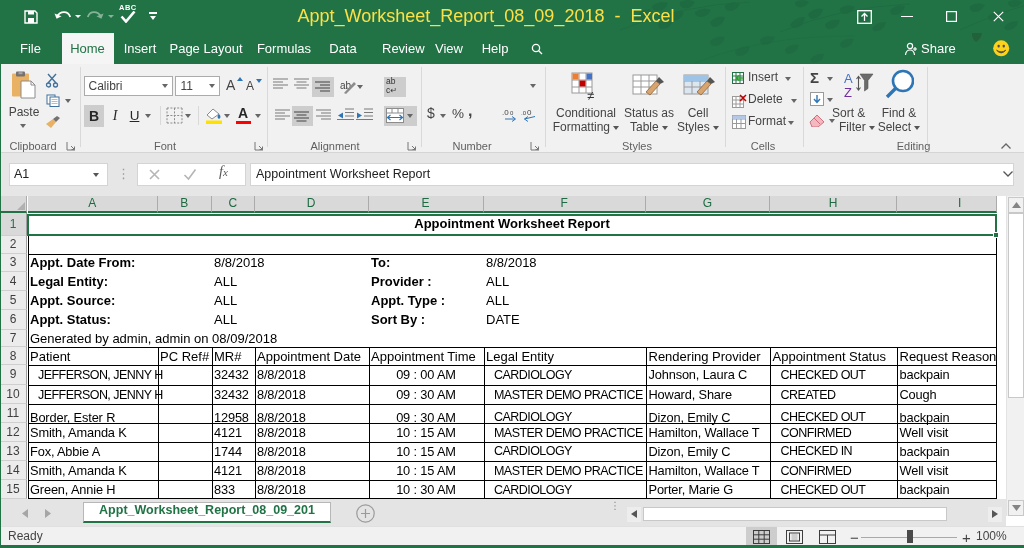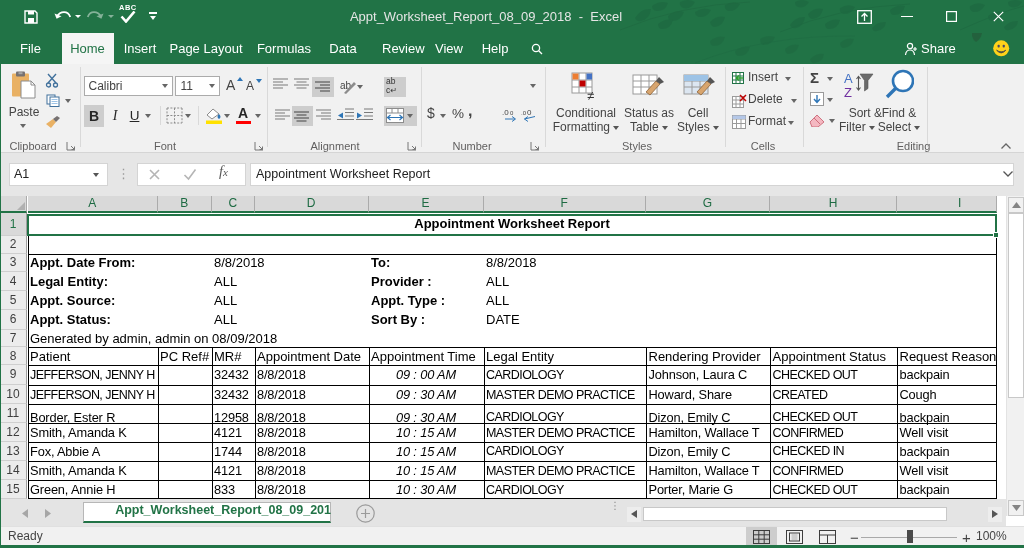--- a/index.html
+++ b/index.html
@@ -24,22 +24,22 @@
   #fbar { left:0; top:153px; width:1024px; height:43px; background:#e6e6e6; }
   .fbox { position:absolute; background:#fff; border:1px solid #d4d4d4; }
   
   #sheet { left:0; top:196px; width:1024px; height:303.2px; background:#fff; }
   .colhdr { position:absolute; top:0; height:16.5px; color:#1e6b43; font-size:12px; text-align:center; line-height:15px; background:#d9d9d9; border-right:1px solid #ababab; border-bottom:2px solid #217346; }
   .rowhdr { position:absolute; left:0; width:27px; background:#ececec; color:#3e3e3e; font-size:12px; text-align:center; border-right:1px solid #9f9f9f; border-bottom:1px solid #cfcfcf; }
   .cline { position:absolute; background:#000; }
   .ctxt { position:absolute; font-size:13px; color:#000; white-space:nowrap; }
   .drow { position:absolute; left:0; width:1024px; font-size:12.8px; color:#000; letter-spacing:-0.15px; }
   .drow span { position:absolute; white-space:nowrap; }
-  .drow .tc { left:368.5px; width:115px; text-align:center;font-style:italic; }
-  .uc { font-size:12.5px; letter-spacing:-0.55px; }
+  .drow .tc { left:368.5px; width:115px; text-align:center; }
+  .uc { font-size:12.5px; letter-spacing:-0.55px;margin-left:8px; }
   
   #tabbar { left:0; top:499.2px; width:1006px; height:26.8px; background:#e4e4e4; }
   #statusbar { left:0; top:526px; width:1024px; height:22px; background:#f1f1f1; border-top:1px solid #e0e0e0; }
   #greenstrip { left:0; top:545px; width:1024px; height:3px; background:#217346; }
 </style>
 </head>
 <body>
 <div class="abs" id="titlebar">
   <svg class="abs" style="left:540px;top:0" width="484" height="33" viewBox="0 0 484 33">
     <g fill="#1e6941" opacity="0.75">
@@ -90,21 +90,21 @@
   <div class="abs" style="left:108px;top:15px;width:0;height:0;border-left:3px solid transparent;border-right:3px solid transparent;border-top:3.5px solid #fff;opacity:.45"></div>
 
   <div class="abs ttxt" style="left:119px;top:3px;font-size:7.5px;font-weight:bold;letter-spacing:.5px">ABC</div>
   <svg class="abs" style="left:120px;top:11px" width="16" height="12" viewBox="0 0 16 12">
     <path d="M1.5 5.5 l4.5 5 L14.5 0.5" fill="none" stroke="#fff" stroke-width="2.6"></path>
   </svg>
 
   <div class="abs" style="left:149px;top:12px;width:8px;height:1.5px;background:#fff"></div>
   <div class="abs" style="left:150px;top:16px;width:0;height:0;border-left:3.5px solid transparent;border-right:3.5px solid transparent;border-top:4px solid #fff"></div>
 
-  <div class="abs" style="left:0;top:0;width:972px;text-align:center;line-height:33px;color:#e5e5e5;font-size:13px">Appt_Worksheet_Report_08_09_2018&nbsp;&nbsp;-&nbsp;&nbsp;Excel</div>
+  <div class="abs" style="left:0;top:0;width:972px;text-align:center;line-height:33px;color:#fde047;font-size:18px">Appt_Worksheet_Report_08_09_2018&nbsp;&nbsp;-&nbsp;&nbsp;Excel</div>
 
   <svg class="abs" style="left:857px;top:10px" width="15" height="14" viewBox="0 0 15 14">
     <rect x="0.7" y="0.7" width="13.6" height="12.6" fill="none" stroke="#fff" stroke-width="1.3"></rect>
     <path d="M7.5 11 v-7 M4.5 6.5 l3 -3 l3 3" fill="none" stroke="#fff" stroke-width="1.3"></path>
   </svg>
 
   <div class="abs" style="left:901px;top:16px;width:12px;height:1.4px;background:#fff"></div>
   <svg class="abs" style="left:946px;top:11px" width="11" height="11" viewBox="0 0 11 11">
       <rect x="0.6" y="0.6" width="9.8" height="9.8" fill="none" stroke="#fff" stroke-width="1.2"></rect>
     </svg>
@@ -367,21 +367,21 @@
     <path d="M1 8 L8 1 L15 8 L9 13 L3 13 Z" fill="#f4b8c1" stroke="#c55a6b" stroke-width="0.8"></path>
     <path d="M5 4 L11 10" stroke="#c55a6b" stroke-width="0.8"></path>
   </svg>
   <div class="abs caret" style="left:829px;top:55px"></div>
   <svg class="abs" style="left:843px;top:7px" width="32" height="28" viewBox="0 0 32 28">
     <text x="1" y="12" font-size="13" fill="#4472c4">A</text>
     <text x="1" y="26" font-size="13" fill="#7030a0">Z</text>
     <path d="M13.5 8 L15.5 5.5 L17.5 8 M15.5 6 v13 m-2 -2.5 l2 2.5 l2 -2.5" stroke="#555" fill="none" stroke-width="1.1"></path>
     <path d="M17 3 h13 l-5 6.5 v8 l-3.5 2.5 v-10.5 z" fill="#6b6b6b" stroke="#555" stroke-width="0.6"></path>
   </svg>
-  <div class="abs ribtxt" style="left:832px;top:43px;width:50px;text-align:right">Sort &amp;</div>
+  <div class="abs ribtxt" style="left:832px;top:43px;width:50px;text-align:left">Sort &amp;</div>
   <div class="abs ribtxt" style="left:832px;top:57px;width:50px;text-align:center">Filter <span class="caret" style="border-top-color:#555"></span></div>
   <svg class="abs" style="left:884px;top:5px" width="30" height="30" viewBox="0 0 30 30">
     <circle cx="19" cy="12" r="10" fill="#fff" stroke="#2e75b6" stroke-width="2.6"></circle>
     <path d="M11.5 19.5 L3 28" stroke="#2e75b6" stroke-width="3.4"></path>
   </svg>
   <div class="abs ribtxt" style="left:873px;top:43px;width:52px;text-align:center">Find &amp;</div>
   <div class="abs ribtxt" style="left:873px;top:57px;width:52px;text-align:center">Select <span class="caret" style="border-top-color:#555"></span></div>
 </div>
 <div class="abs" id="fbar">
   <div class="fbox" style="left:8.5px;top:9.5px;width:99px;height:23px"></div>
@@ -570,21 +570,21 @@
     </svg>
 </div>
 <div class="abs" id="tabbar">
   <svg class="abs" style="left:21px;top:9.5px" width="8" height="9" viewBox="0 0 8 9">
       <path d="M7 0 L1 4.5 L7 9 Z" fill="#a6a6a6"></path>
     </svg>
   <svg class="abs" style="left:44px;top:9.5px" width="8" height="9" viewBox="0 0 8 9">
       <path d="M1 0 L7 4.5 L1 9 Z" fill="#a6a6a6"></path>
     </svg>
   <div class="abs" style="left:83px;top:3px;width:248px;height:20.4px;background:#fff;border-bottom:2.5px solid #217346;border-left:1px solid #b7b7b7;border-right:1px solid #b7b7b7;border-top:1px solid #b7b7b7"></div>
-  <div class="abs" style="left:83px;top:3px;width:248px;text-align:right;color:#217346;font-weight:bold;font-size:12.5px;line-height:17px">Appt_Worksheet_Report_08_09_201</div>
+  <div class="abs" style="left:83px;top:3px;width:248px;text-align:center;color:#217346;font-weight:bold;font-size:12.5px;line-height:17px">Appt_Worksheet_Report_08_09_201</div>
   <svg class="abs" style="left:356px;top:4.5px" width="19" height="19" viewBox="0 0 19 19">
     <circle cx="9.5" cy="9.5" r="8.7" fill="none" stroke="#9a9a9a" stroke-width="1.2"></circle>
     <path d="M9.5 5 v9 M5 9.5 h9" stroke="#9a9a9a" stroke-width="1.2"></path>
   </svg>
   <div class="abs" style="left:610px;top:4px;color:#8a8a8a;font-size:10px;line-height:6px">⋮</div>
   <div class="abs" style="left:627px;top:7.5px;width:14px;height:15px;background:#ededed"></div>
   <svg class="abs" style="left:631px;top:11px" width="6" height="8" viewBox="0 0 6 8">
       <path d="M6 0 L0 4 L6 8 Z" fill="#555"></path>
     </svg>
   <div class="abs" style="left:643px;top:8px;width:304px;height:14px;background:#fff;border:1px solid #c8c8c8"></div>

